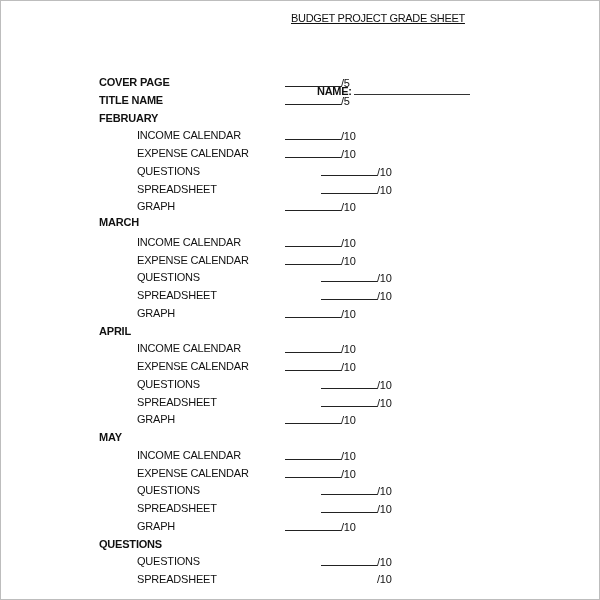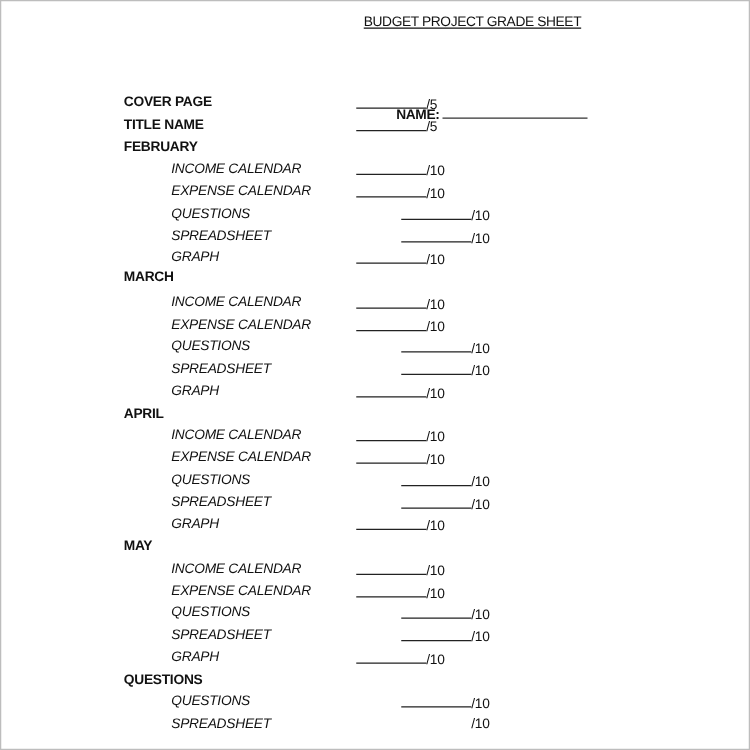--- a/index.html
+++ b/index.html
@@ -4,21 +4,21 @@
 <style>
   html,body{margin:0;padding:0;}
   body{width:600px;height:600px;background:#fff;font-family:"Liberation Sans",sans-serif;color:#111;}
   .page{position:relative;width:598px;height:598px;border:1px solid #bdbdbd;box-sizing:content-box;}
   .title{position:absolute;left:290px;top:11px;font-size:11px;font-weight:normal;text-decoration:underline;letter-spacing:-0.3px;}
   .name{position:absolute;left:316px;top:46px;font-size:11px;font-weight:bold;letter-spacing:-0.3px;margin-top:38px;}
   .name-line{display:inline-block;width:116px;border-bottom:1px solid #333;margin-left:2px;height:9px;vertical-align:baseline;}
   .row{position:absolute;left:0;height:14px;font-size:11px;width:492px;letter-spacing:-0.2px;}
   .lbl{position:absolute;top:0;}
   .lbl.section{left:98px;font-weight:bold;}
-  .lbl.item{left:136px;font-style:italic;}
+  .lbl.item{left:136px;}
   .score{position:absolute;top:0;}
   .blank{display:inline-block;width:56px;border-bottom:1px solid #222;height:10px;vertical-align:baseline;}
   .col1{left:284px;}
   .col2{left:320px;}
   .col2-noblank{left:376px;}
 </style>
 </head>
 <body>
 
 <div class="page">

